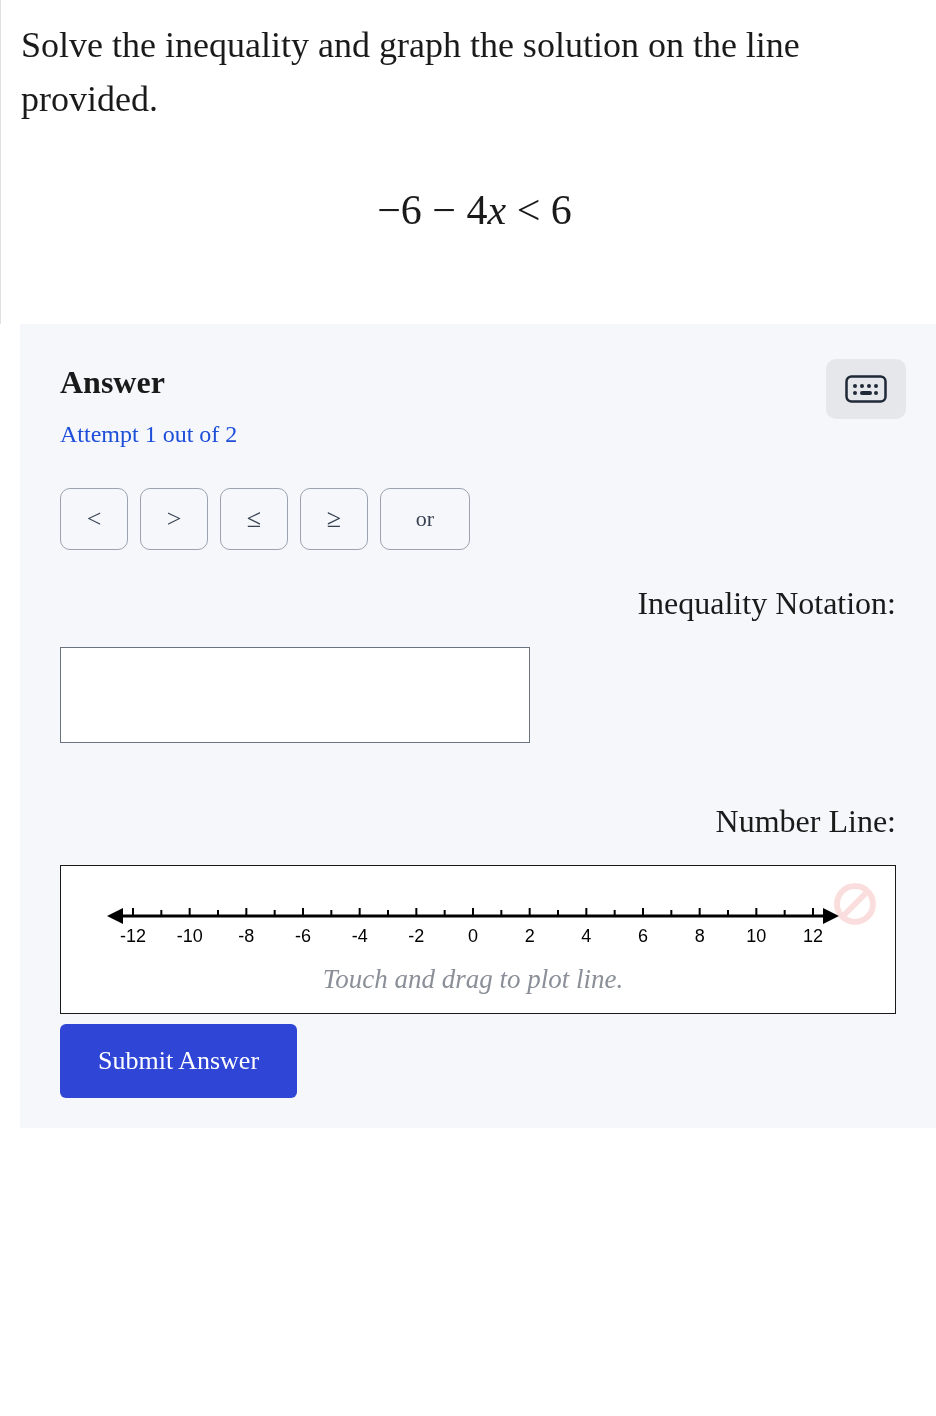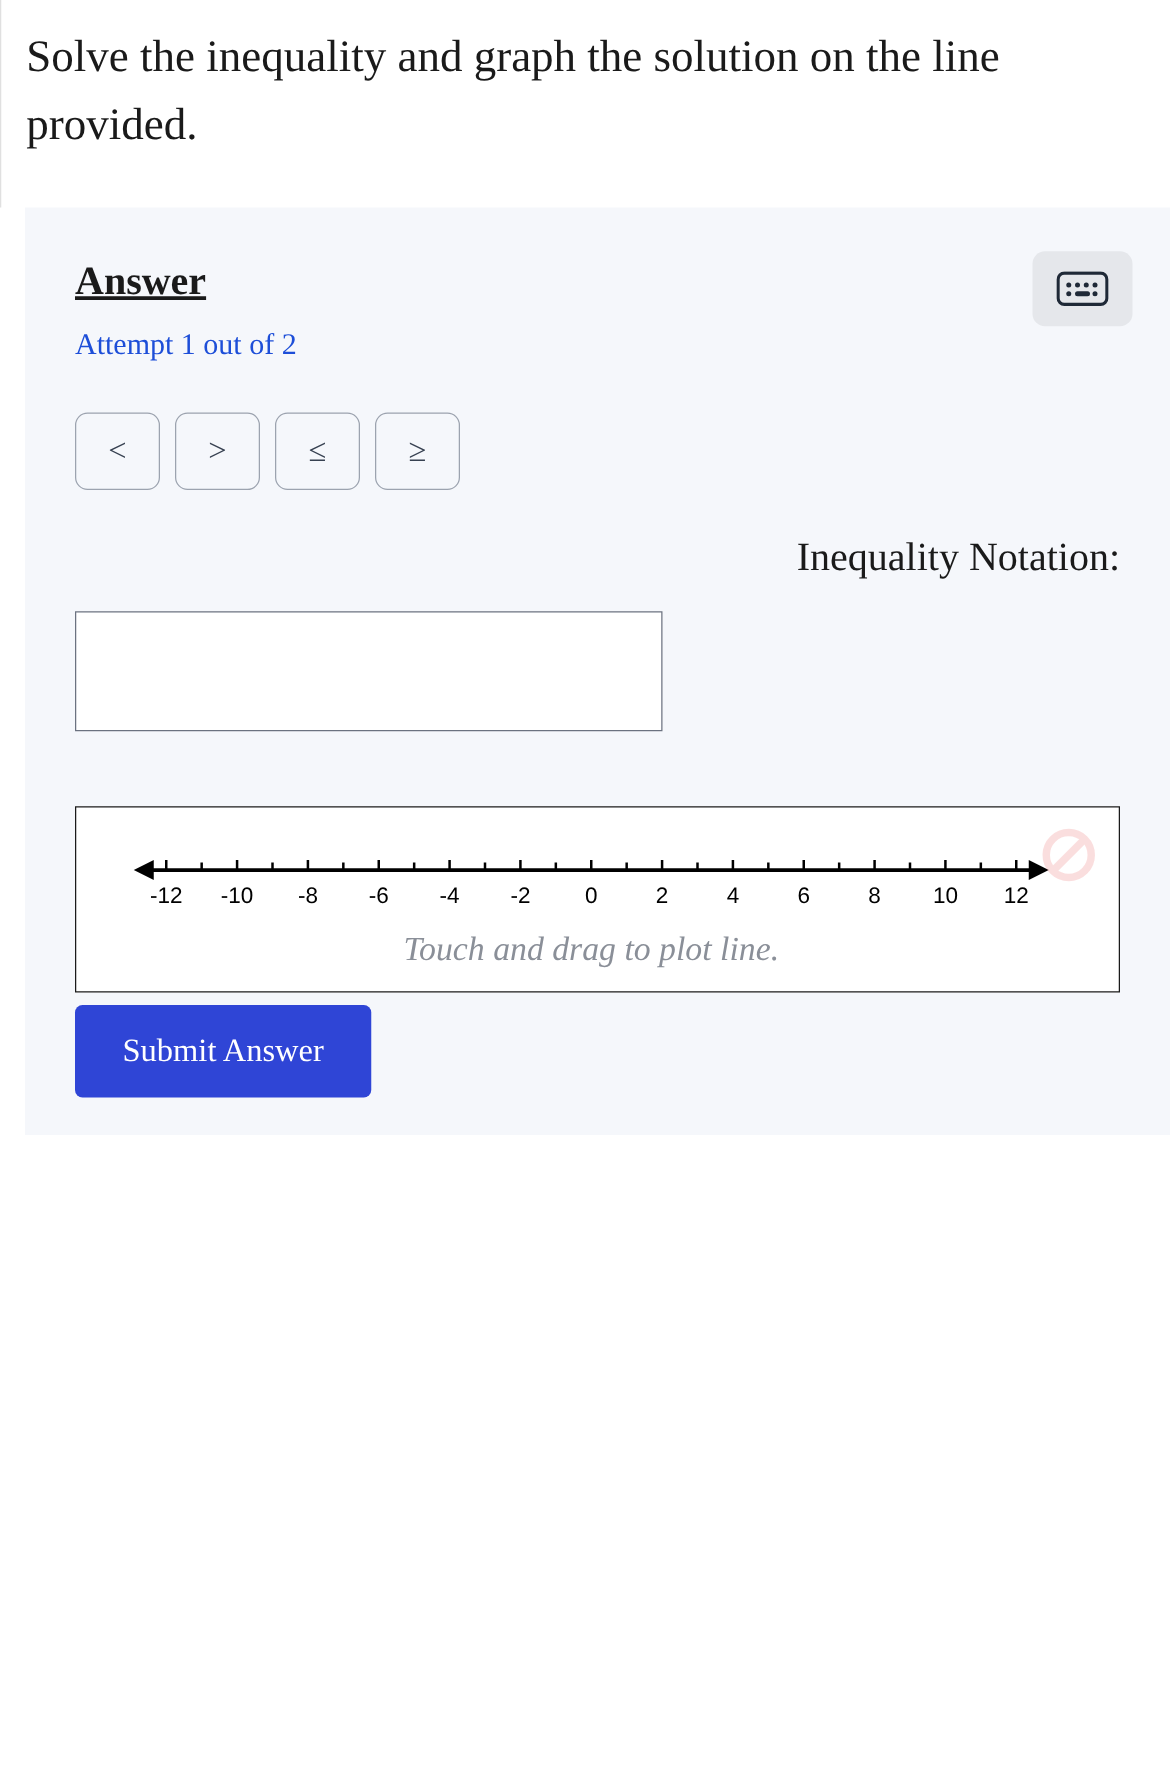--- a/index.html
+++ b/index.html
@@ -31,21 +31,20 @@
     background: #f5f7fb;
     margin: 0 0 0 20px;
     padding: 40px 40px 30px 40px;
     position: relative;
   }
   .answer-header {
     font-size: 32px;
     font-weight: bold;
     color: #1a1a1a;
     margin-bottom: 20px;
-    text-decoration: underline;
   }
   .attempt-text {
     font-size: 24px;
     color: #1d4ed8;
     margin-bottom: 40px;
   }
   .keyboard-toggle {
     position: absolute;
     top: 35px;
     right: 30px;
@@ -135,20 +134,25 @@
     border-radius: 6px;
     cursor: pointer;
     text-align: right;
   }
 </style>
 </head>
 <body>
 
 <div class="problem-area">
   <div class="problem-text">Solve the inequality and graph the solution on the line provided.</div>
+  <div class="equation-block">
+    <span class="equation">
+      <span style="font-family:'Times New Roman',serif;">−6 − 4<i>x</i> &lt; 6</span>
+    </span>
+  </div>
 </div>
 
 <div class="answer-panel">
 
   <div class="keyboard-toggle">
     <svg class="keyboard-icon-svg" viewBox="0 0 42 28">
       <rect x="1.5" y="1.5" width="39" height="25" rx="5" ry="5" fill="none" stroke="#1f2937" stroke-width="2.5"></rect>
       <circle cx="10" cy="11" r="2" fill="#1f2937"></circle>
       <circle cx="17" cy="11" r="2" fill="#1f2937"></circle>
       <circle cx="24" cy="11" r="2" fill="#1f2937"></circle>
@@ -160,25 +164,27 @@
   </div>
 
   <div class="answer-header">Answer</div>
   <div class="attempt-text">Attempt 1 out of 2</div>
 
   <div class="symbol-row">
     <button class="symbol-btn">&lt;</button>
     <button class="symbol-btn">&gt;</button>
     <button class="symbol-btn">≤</button>
     <button class="symbol-btn">≥</button>
+    <button class="symbol-btn or-btn">or</button>
   </div>
 
   <div class="section-label">Inequality Notation:</div>
   <input class="answer-input" type="text" value="" style="">
 
+  <div class="section-label">Number Line:</div>
 
   <div class="numline-wrap">
     <div class="clear-badge">
       <svg viewBox="0 0 44 44" width="44" height="44">
         <circle cx="22" cy="22" r="18" fill="none" stroke="#ef8080" stroke-width="6"></circle>
         <line x1="10" y1="34" x2="34" y2="10" stroke="#ef8080" stroke-width="6"></line>
       </svg>
     </div>
     <svg class="numline-svg" viewBox="0 0 740 60">
       <line x1="12" y1="20" x2="728" y2="20" stroke="#000" stroke-width="3"></line>

